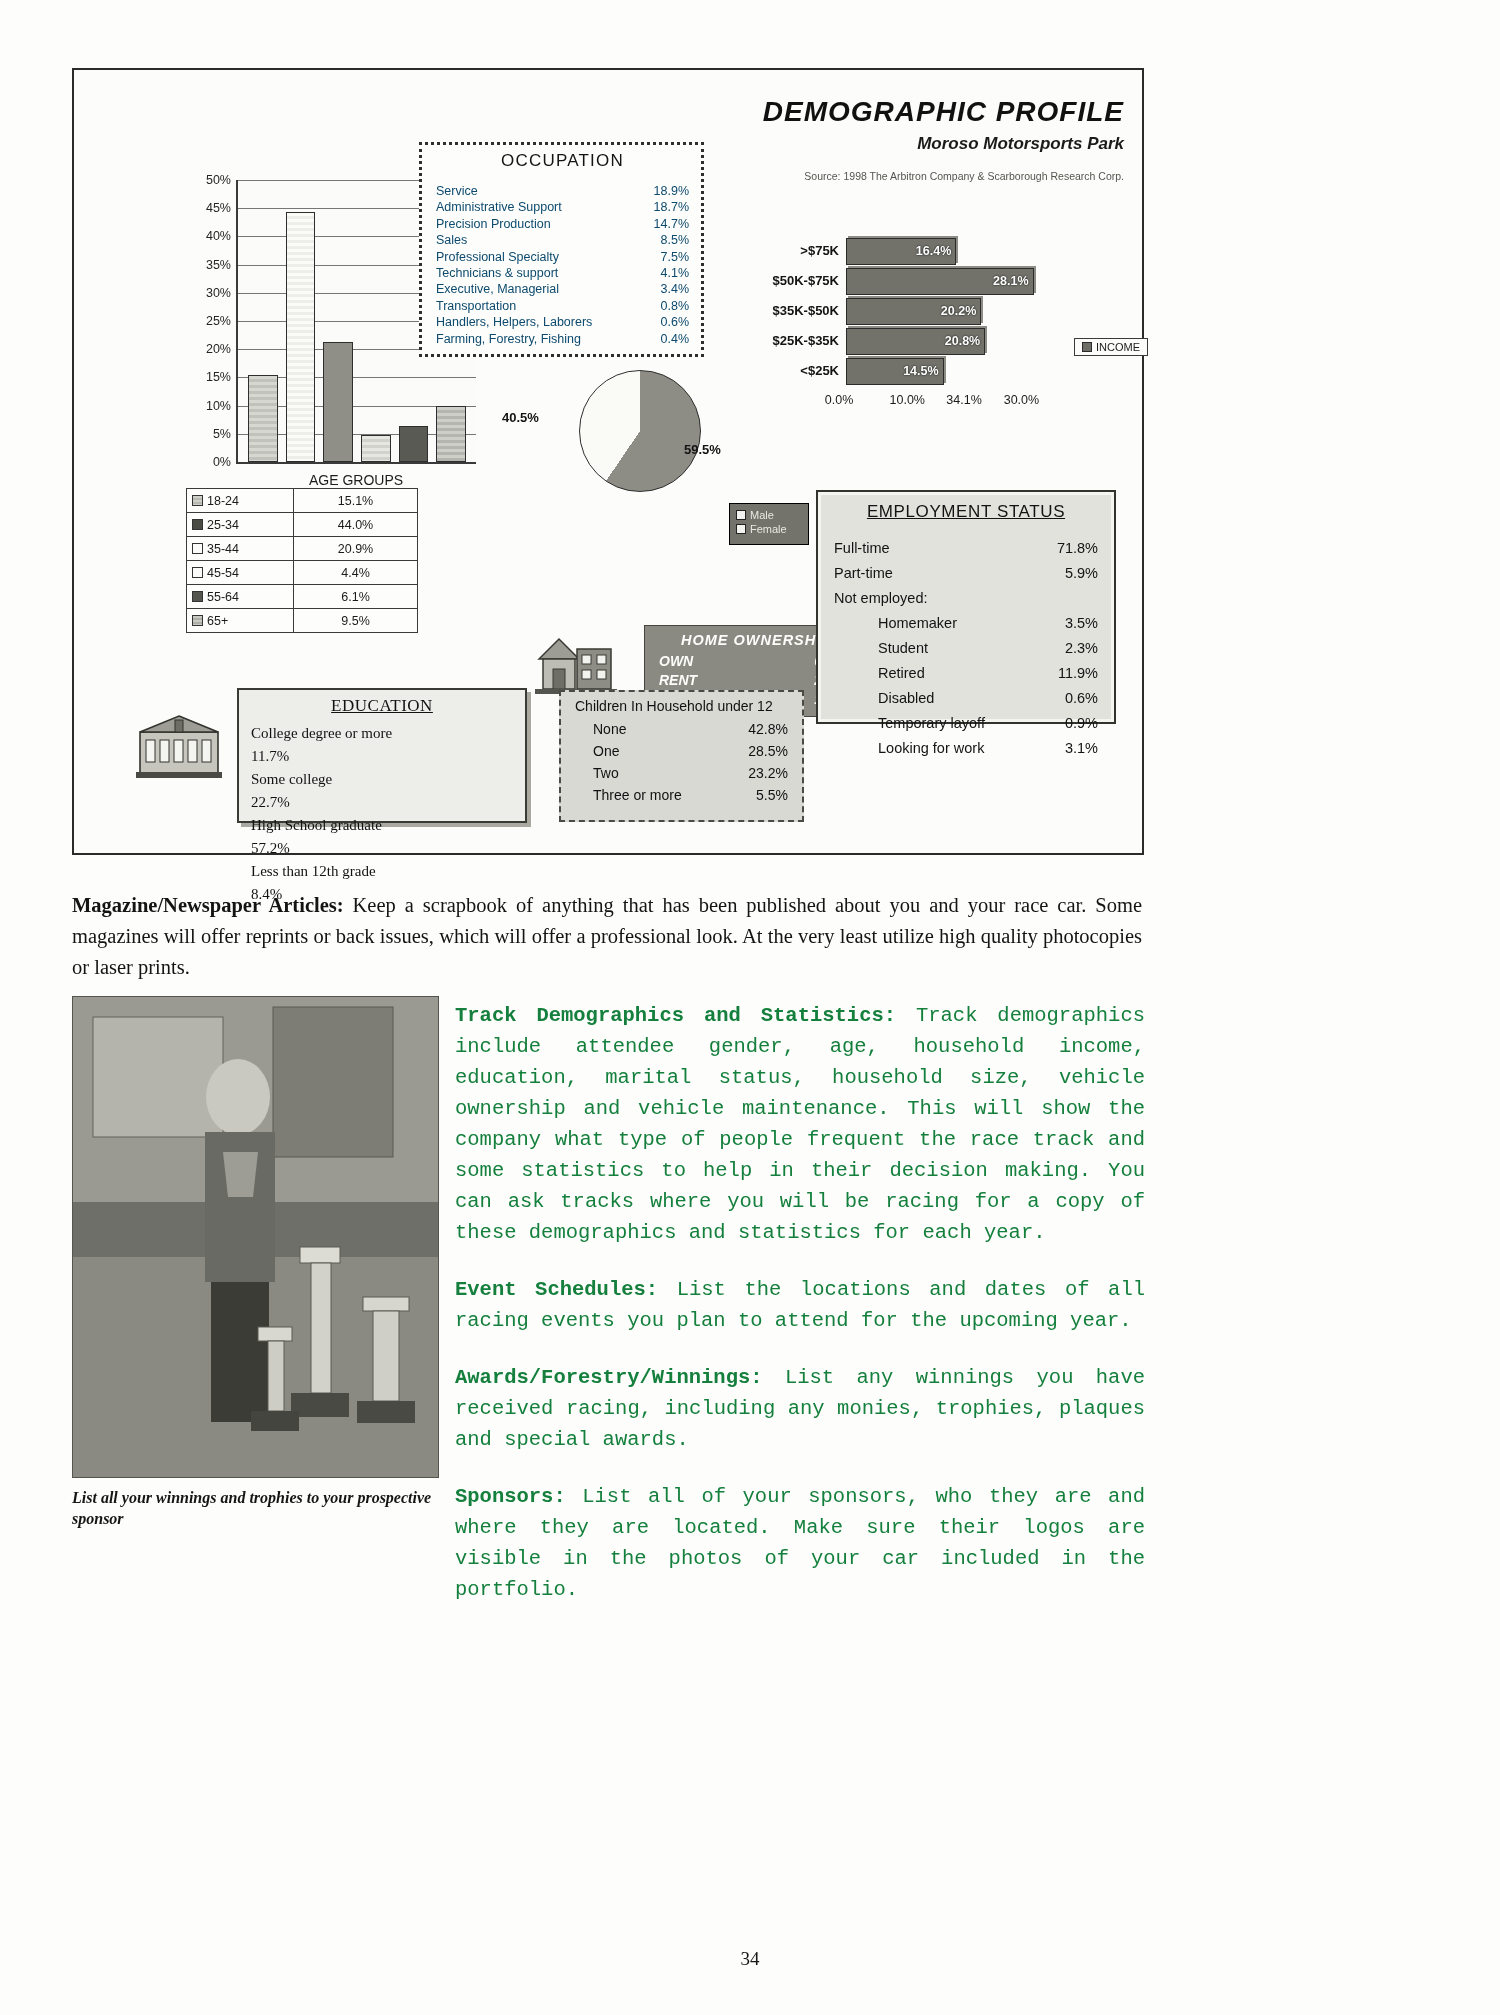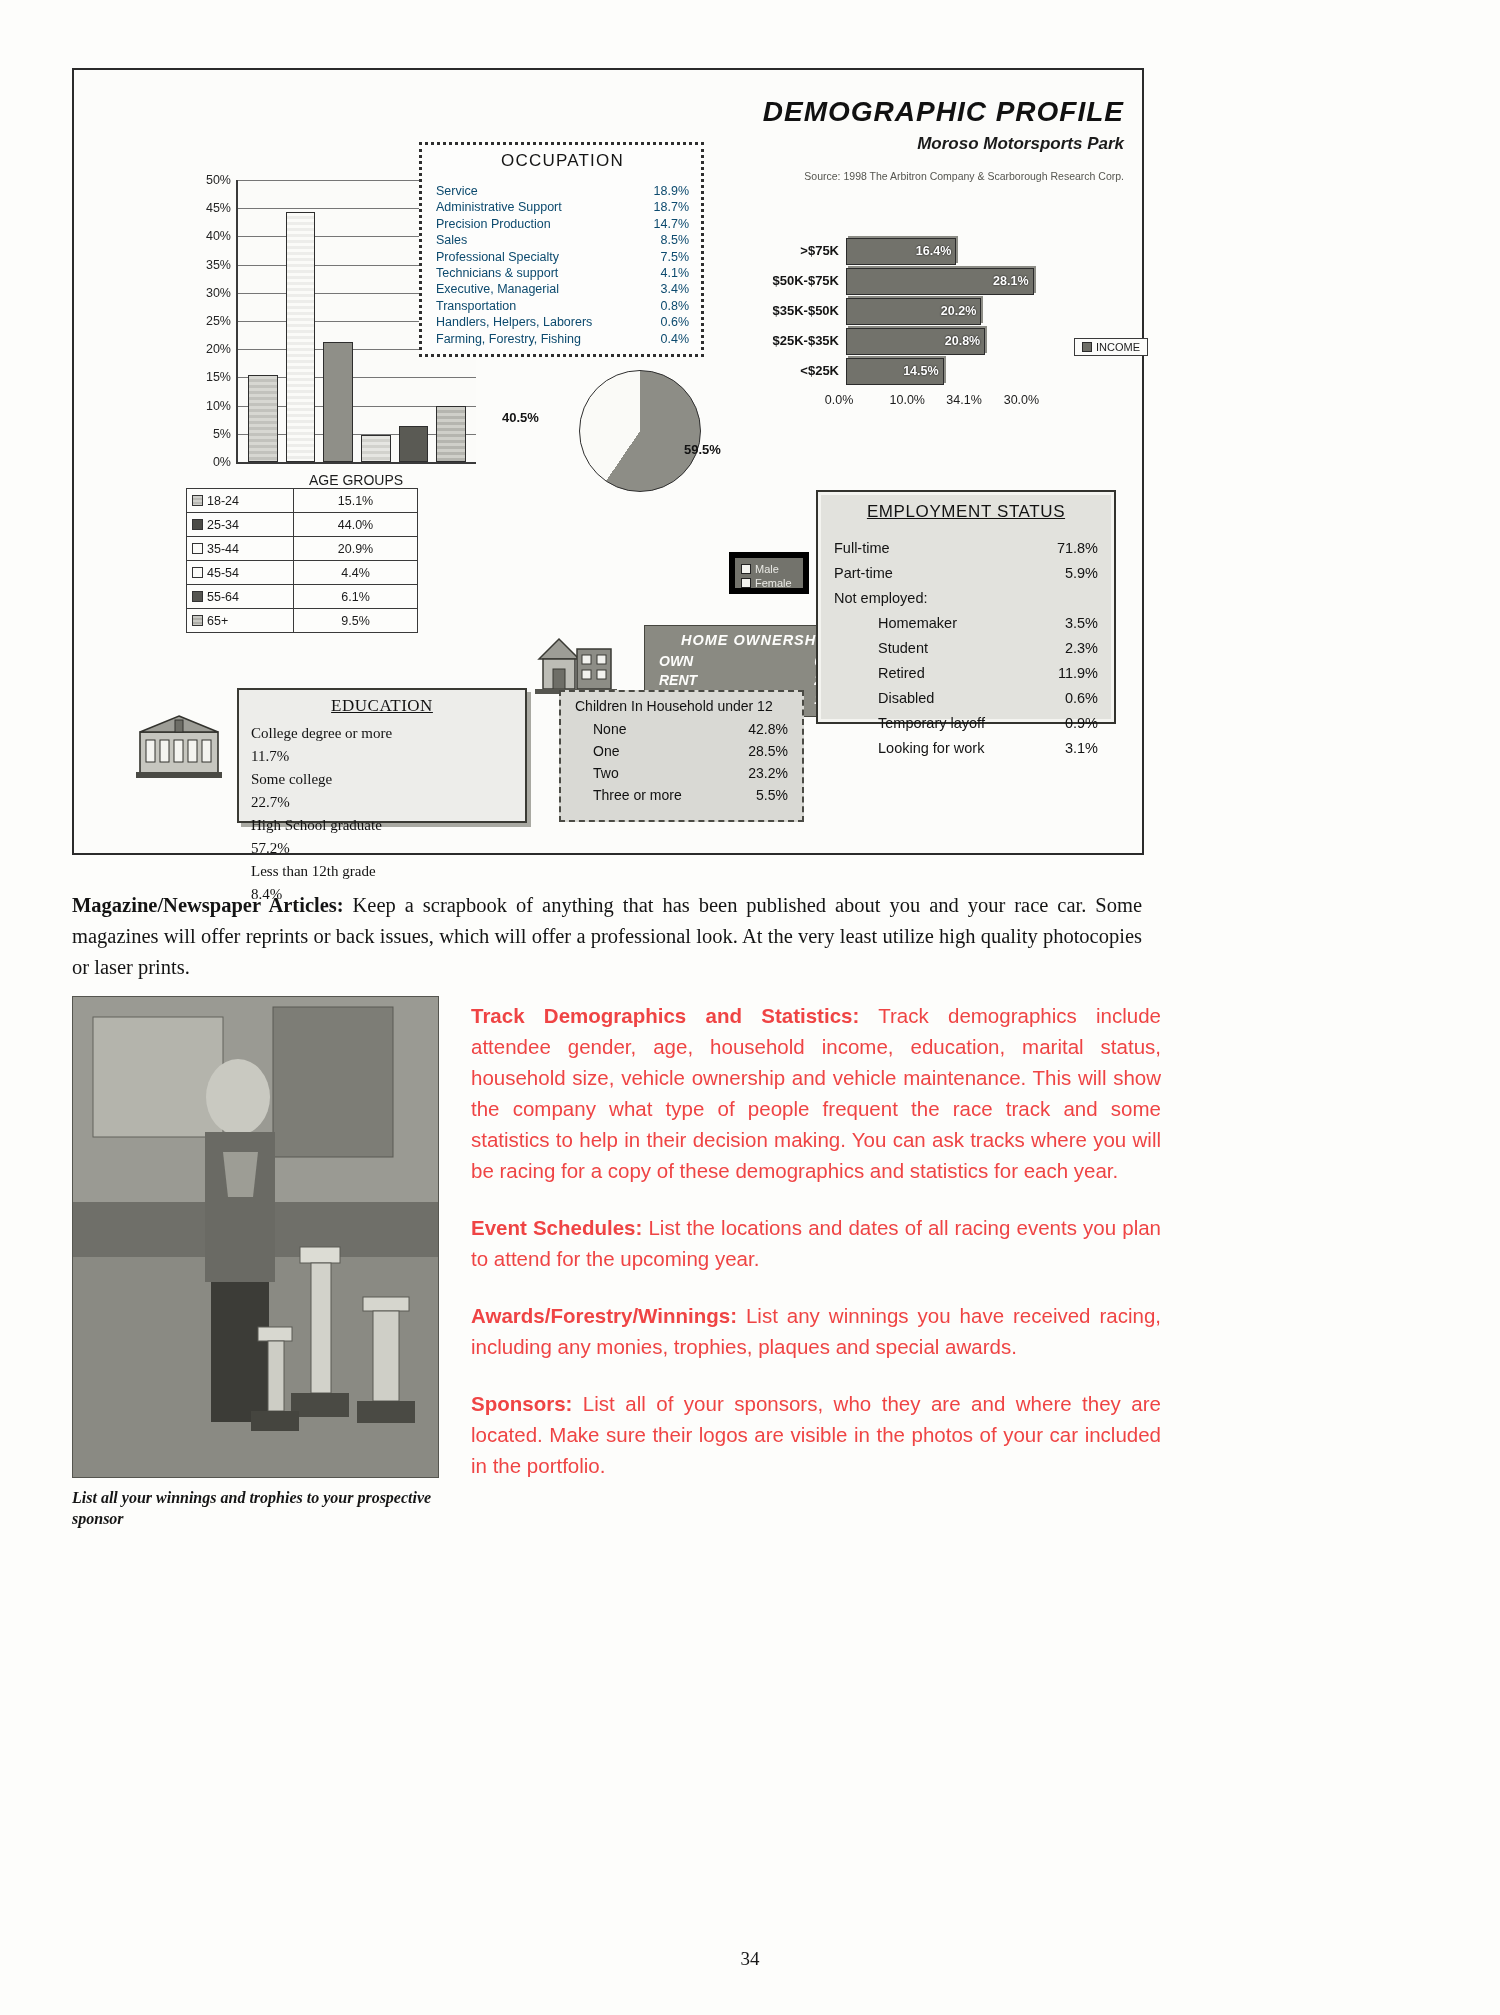--- a/index.html
+++ b/index.html
@@ -144,22 +144,22 @@
   }
   .pie-l{
     position:absolute;left:-32px;top:40px;
     font-family:"Liberation Sans",sans-serif;font-size:13px;font-weight:bold;color:#141414;
   }
   .pie-r{
     position:absolute;left:150px;top:72px;
     font-family:"Liberation Sans",sans-serif;font-size:13px;font-weight:bold;color:#141414;
   }
   .gender-legend{
-    position:absolute;left:655px;top:482px;width:80px;height:42px;
-    background:#73736c;border:6px solid #000000;
+    position:absolute;left:655px;top:433px;width:80px;height:42px;
+    background:#73736c;border:1px solid #000000;
     font-family:"Liberation Sans",sans-serif;font-size:11px;color:#e9e9e4;
     padding:4px 6px;box-sizing:border-box;line-height:14px;
   }
   .gender-legend .sw{display:inline-block;width:8px;height:8px;background:#f2f2ee;border:1px solid #222;margin-right:4px;vertical-align:-1px;}
 
   
   .home-box{
     position:absolute;left:570px;top:555px;width:225px;height:92px;
     background:#8a8a82;border:1px solid #46463f;
     padding:6px 14px;box-sizing:border-box;
@@ -220,22 +220,22 @@
     background:linear-gradient(175deg,#8d8d88 0%,#777772 28%,#9b9b95 45%,#6e6e69 70%,#87878180 100%),#7e7e79;
     border:1px solid #55554f;overflow:hidden;
   }
   .photo-caption{
     position:absolute;left:72px;top:1487px;width:360px;
     font-family:"Liberation Serif",serif;font-style:italic;font-weight:bold;
     font-size:16px;line-height:21px;color:#151515;
   }
   .right-col{
     position:absolute;left:455px;top:1000px;width:690px;
-    font-family:Liberation Sans, sans-serif;font-size:20.5px;line-height:31px;
-    color:#ef4444;text-align:justify;margin-left:16px;
+    font-family:Liberation Mono, monospace;font-size:20.5px;line-height:31px;
+    color:#15803d;text-align:justify;
   }
   .right-col p{margin:0 0 26px 0;}
   .page-num{
     position:absolute;left:0;right:0;top:1948px;text-align:center;
     font-family:"Liberation Serif",serif;font-size:19px;color:#181818;
   }
 </style>
 </head>
 <body>
 

